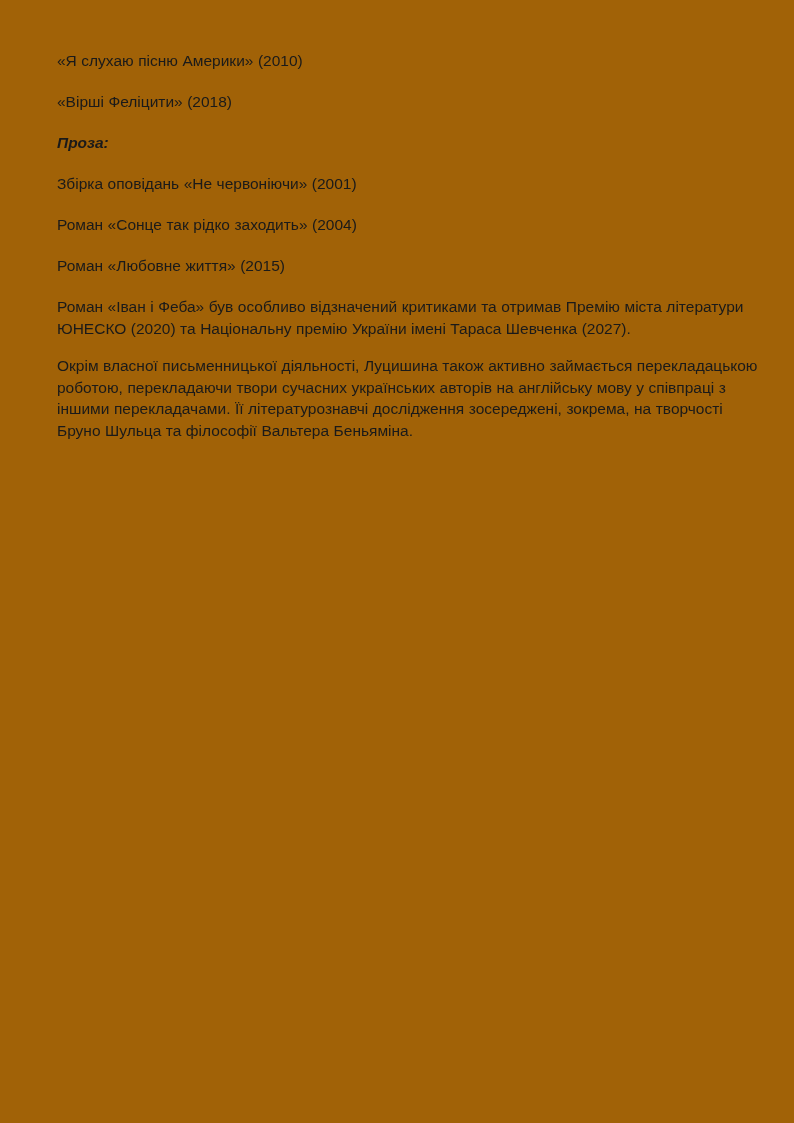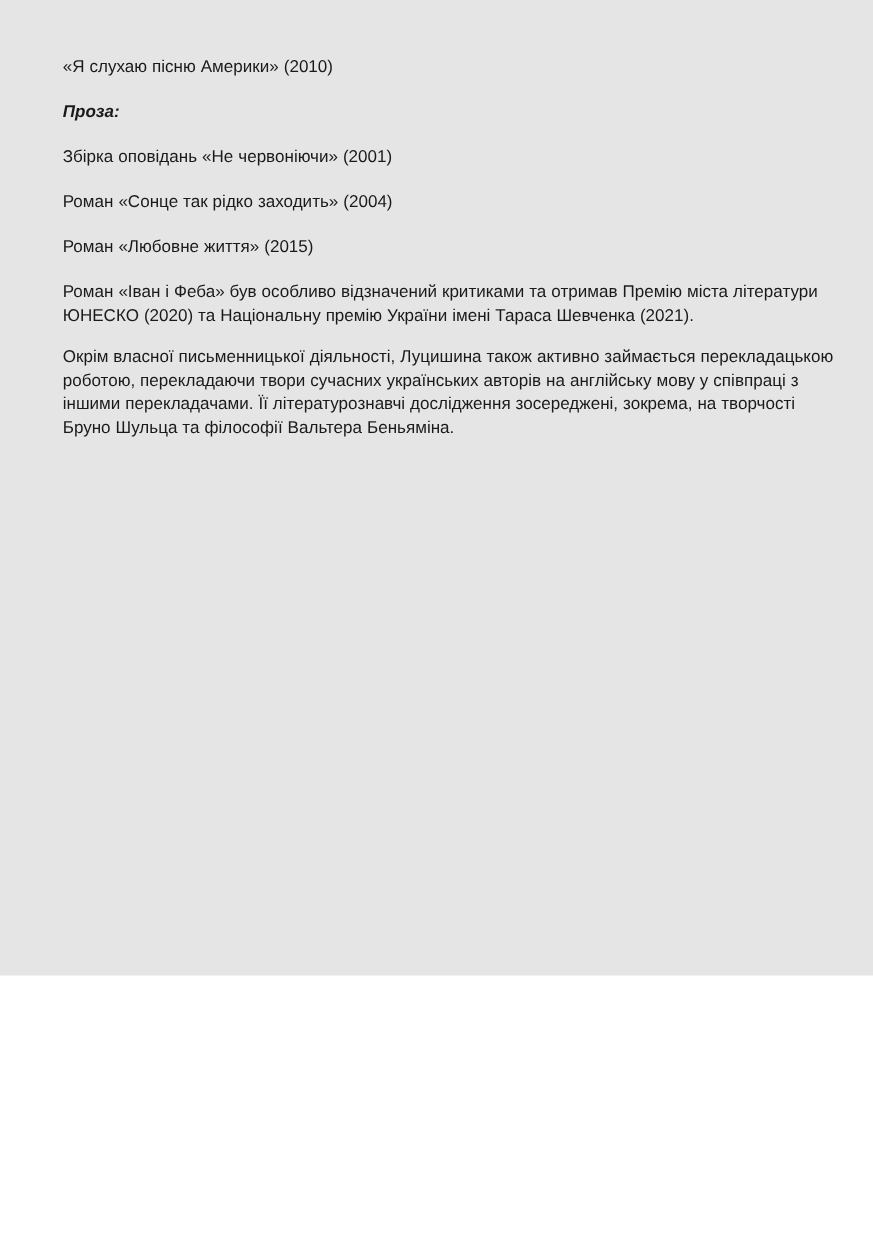--- a/index.html
+++ b/index.html
@@ -5,23 +5,23 @@
 <style>
   html, body {
     margin: 0;
     padding: 0;
     background: #ffffff;
   }
 
   .page {
     position: relative;
     width: 794px;
-    height: 887px;
+    height: 1123px;
     margin: 0 auto;
-    background: #e5e5e5;
+    background: #a16207;
     overflow: hidden;
     box-sizing: border-box;
   }
 
   .content {
     position: absolute;
     left: 57px;
     top: 50px;
     width: 702px;
   }
@@ -61,28 +61,29 @@
   }
 </style>
 </head>
 <body>
 
 <div class="page">
   <div class="content">
 
     <p class="doc-line">«Я слухаю пісню Америки» (2010)</p>
 
+    <p class="doc-line">«Вірші Феліцити» (2018)</p>
 
     <p class="doc-heading">Проза:</p>
 
     <p class="doc-line">Збірка оповідань «Не червоніючи» (2001)</p>
 
     <p class="doc-line">Роман «Сонце так рідко заходить» (2004)</p>
 
     <p class="doc-line">Роман «Любовне життя» (2015)</p>
 
 
-    <p class="doc-para">Роман «Іван і Феба» був особливо відзначений критиками та отримав Премію міста літератури ЮНЕСКО (2020) та Національну премію України імені Тараса Шевченка (2021).</p>
+    <p class="doc-para">Роман «Іван і Феба» був особливо відзначений критиками та отримав Премію міста літератури ЮНЕСКО (2020) та Національну премію України імені Тараса Шевченка (2027).</p>
 
     <p class="doc-para">Окрім власної письменницької діяльності, Луцишина також активно займається перекладацькою роботою, перекладаючи твори сучасних українських авторів на англійську мову у співпраці з іншими перекладачами. Її літературознавчі дослідження зосереджені, зокрема, на творчості Бруно Шульца та філософії Вальтера Беньяміна.</p>
 
   </div>
 </div>
 
 </body></html>

